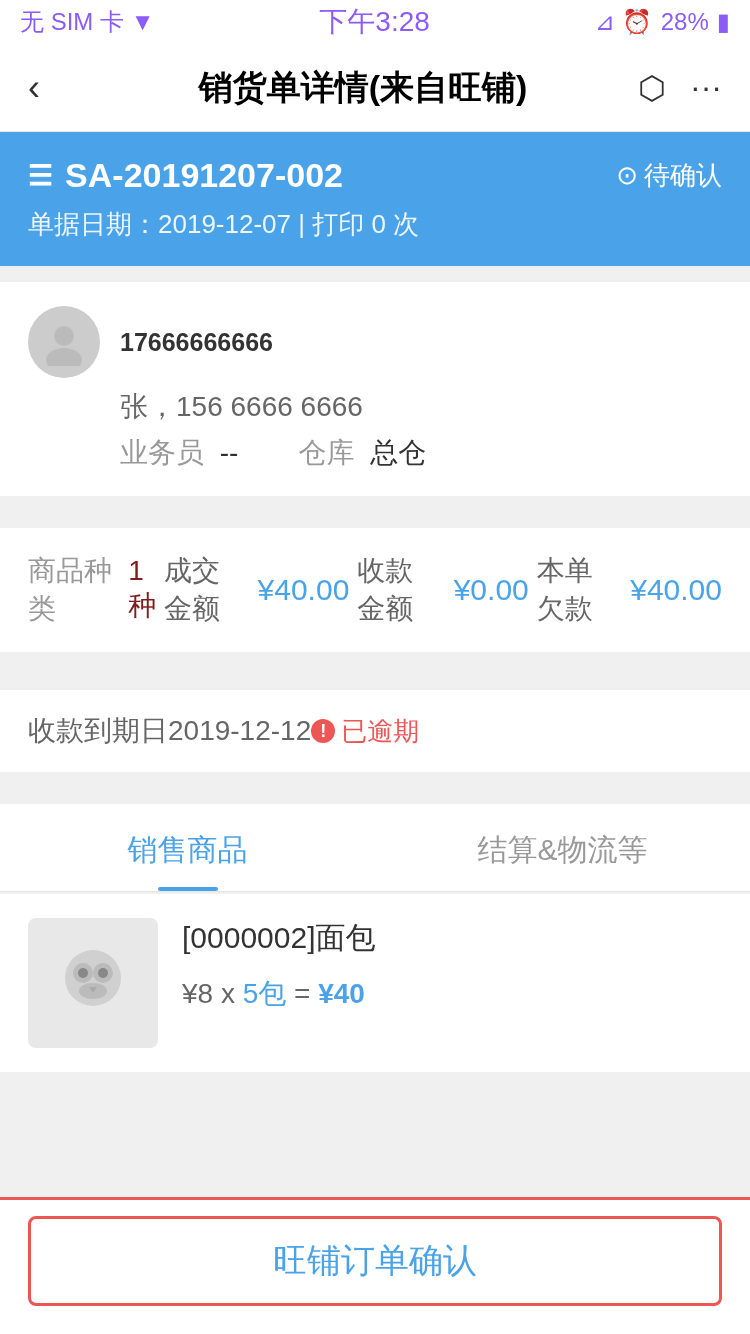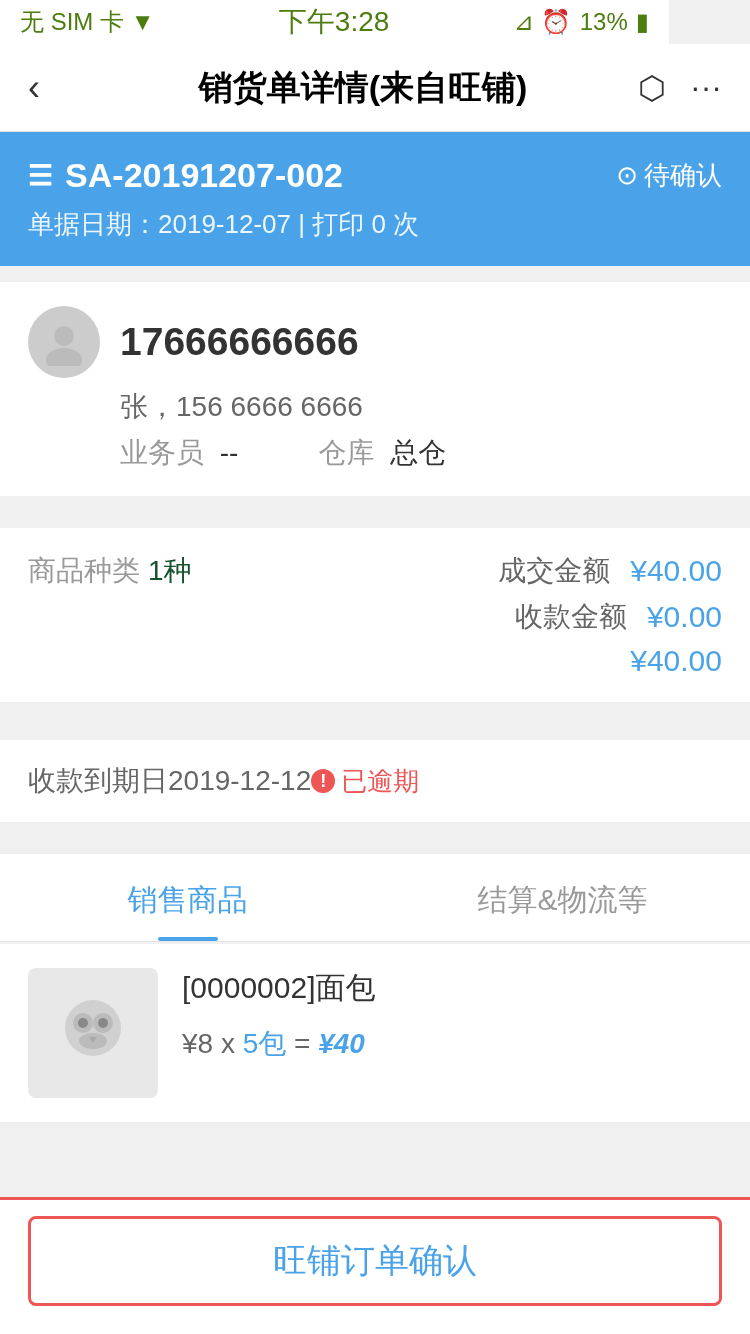--- a/index.html
+++ b/index.html
@@ -8,29 +8,29 @@
       width: 750px;
       min-height: 1334px;
       font-family: -apple-system, 'PingFang SC', 'Helvetica Neue', sans-serif;
       background: #f0f0f0;
       font-size: 28px;
       color: #333;
     }
 
     
     .status-bar {
-      width: 669px;
+      width: 750px;
       height: 44px;
       background: #fff;
       display: flex;
       align-items: center;
       justify-content: space-between;
       padding: 0 20px;
       font-size: 24px;
-      color: #4d7c0f;
+      color: #8b5cf6;
     }
     .status-bar-left {
       display: flex;
       align-items: center;
       gap: 10px;
       font-size: 24px;
     }
     .status-bar-center {
       font-size: 28px;
       font-weight: 500;
@@ -125,36 +125,36 @@
       background: #ccc;
       display: flex;
       align-items: center;
       justify-content: center;
       margin-right: 20px;
       flex-shrink: 0;
       font-size: 36px;
       color: #888;
     }
     .customer-phone {
-      font-size: 39px;
+      font-size: 25px;
       font-weight: 600;
       color: #333;
     }
     .customer-sub {
       font-size: 28px;
       color: #666;
       margin-bottom: 8px;
       padding-left: 92px;
     }
     .customer-meta {
       display: flex;
       padding-left: 92px;
       font-size: 28px;
       color: #666;
-      gap: 80px;
+      gap: 60px;
     }
     .meta-label {
       color: #999;
       margin-right: 8px;
     }
     .meta-value {
       color: #333;
     }
 
     
@@ -170,25 +170,25 @@
       display: flex;
       align-items: center;
       font-size: 28px;
       color: #666;
     }
     .summary-label {
       color: #999;
       margin-right: 8px;
     }
     .summary-value {
-      color: #14532d;
+      color: #7f1d1d;
     }
     .summary-right {
       display: flex;
-      flex-direction: column;
+      flex-direction: row;
       align-items: flex-end;
       gap: 8px;
     }
     .summary-row {
       display: flex;
       justify-content: flex-end;
       align-items: center;
       gap: 20px;
       font-size: 28px;
     }
@@ -296,21 +296,20 @@
       margin-bottom: 16px;
       font-weight: 500;
     }
     .product-price {
       font-size: 28px;
       color: #666;
     }
     .price-highlight {
       color: #4aa3e8;
       font-weight: 600;
-      font-style: italic;
     }
     .price-qty {
       color: #4aa3e8;
     }
 
     
     .bottom-area {
       background: #f0f0f0;
       flex: 1;
       min-height: 280px;
@@ -349,21 +348,21 @@
 <body>
 
 <div class="status-bar">
   <div class="status-bar-left">
     <span>无 SIM 卡 ▼</span>
   </div>
   <div class="status-bar-center">下午3:28</div>
   <div class="status-bar-right">
     <span>⊿</span>
     <span>⏰</span>
-    <span>13%</span>
+    <span>28%</span>
     <span>▮</span>
   </div>
 </div>
 
 <div class="nav-bar">
   <div class="nav-back">‹</div>
   <div class="nav-title">销货单详情(来自旺铺)</div>
   <div class="nav-right">
     <span class="nav-icon">⬡</span>
     <span class="nav-icon">···</span>
@@ -419,20 +418,21 @@
   <div class="summary-right">
     <div class="summary-row">
       <span class="summary-row-label">成交金额</span>
       <span class="amount-blue">¥40.00</span>
     </div>
     <div class="summary-row">
       <span class="summary-row-label">收款金额</span>
       <span class="amount-blue">¥0.00</span>
     </div>
     <div class="summary-row">
+      <span class="summary-row-label">本单欠款</span>
       <span class="amount-blue">¥40.00</span>
     </div>
   </div>
 </div>
 
 <div class="divider"></div>
 
 <div class="due-section">
   <span>收款到期日</span>
   <span>2019-12-12</span>

